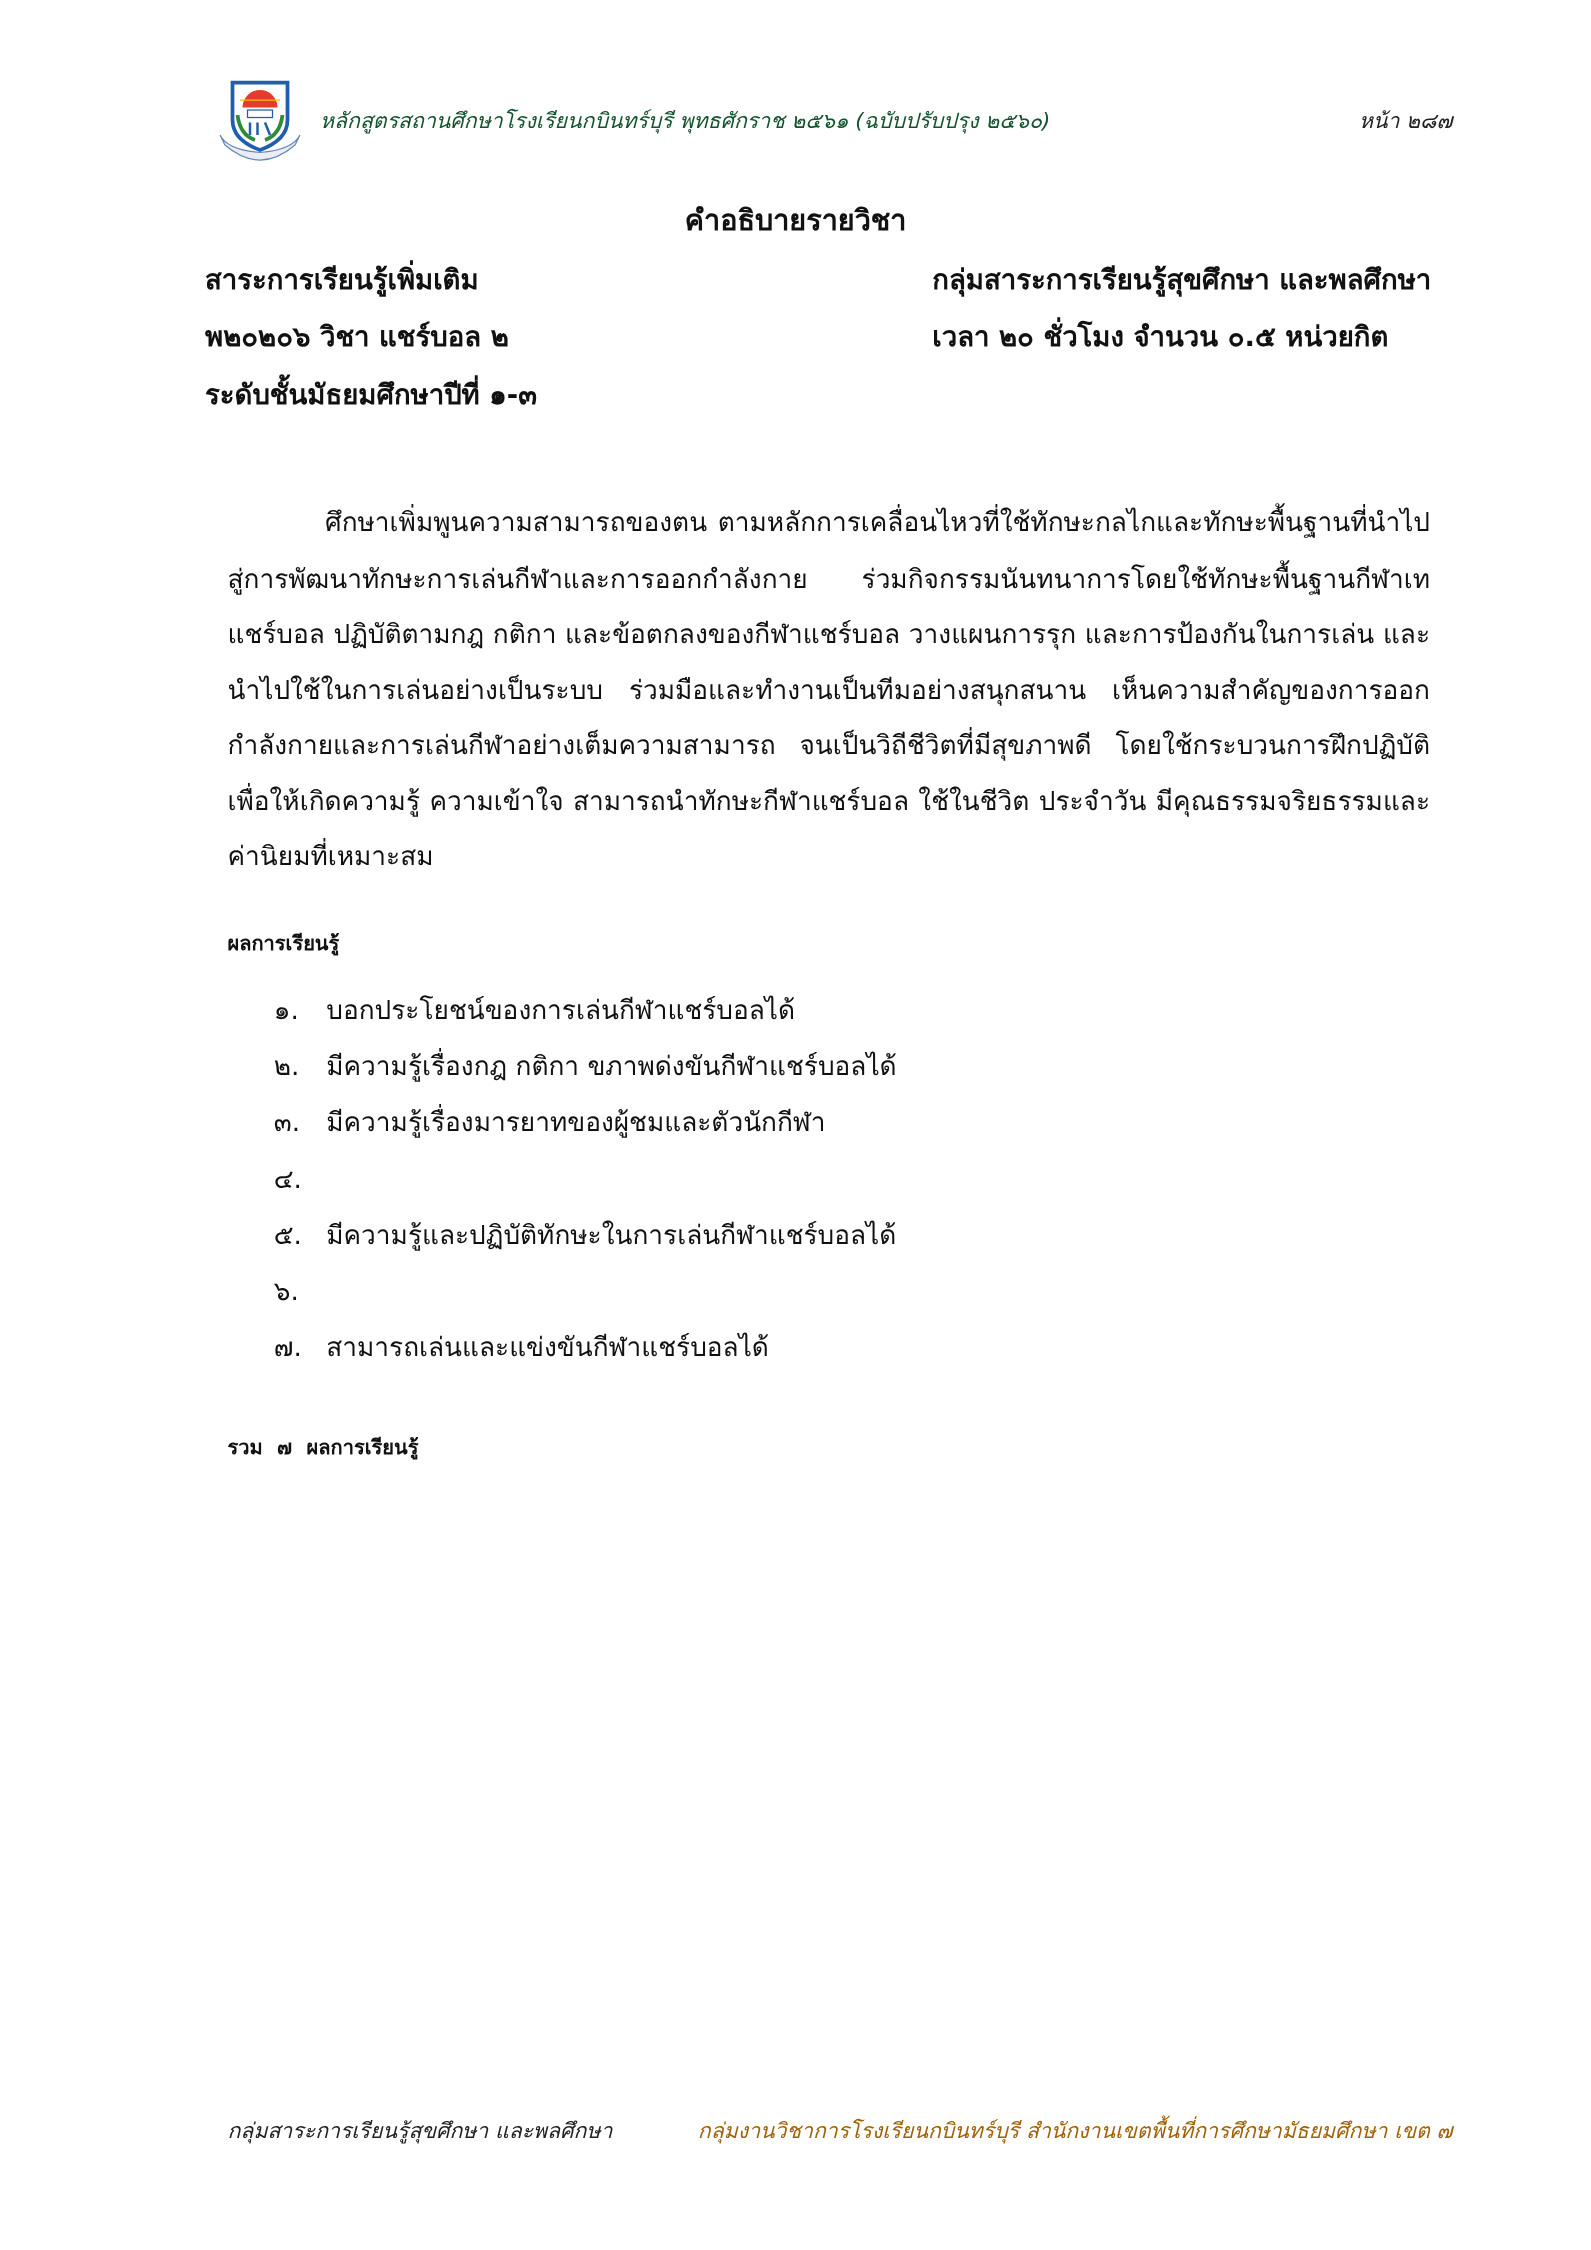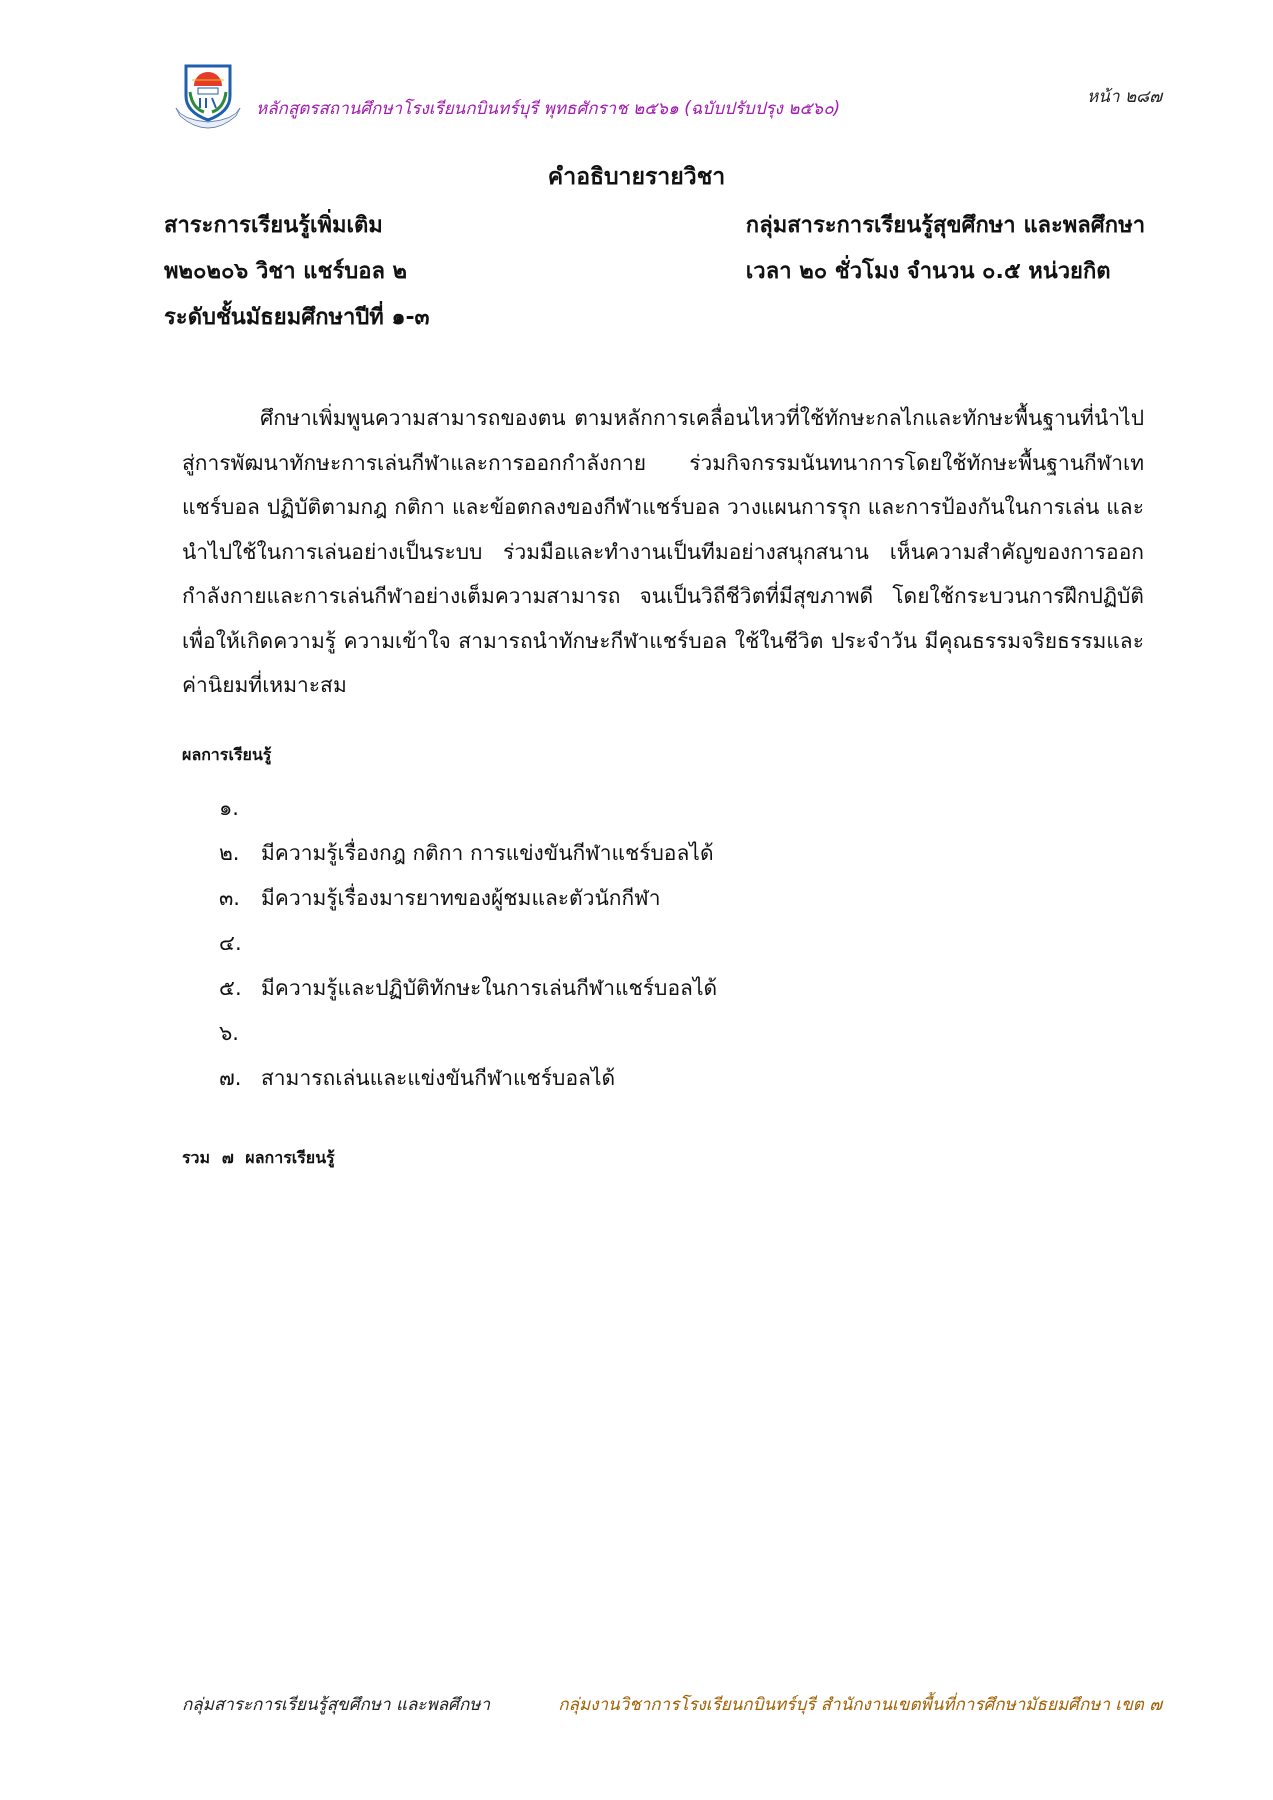--- a/index.html
+++ b/index.html
@@ -7,22 +7,22 @@
     width: 1273px; height: 1800px; position: relative; overflow: hidden;
     font-family: "DejaVu Sans", "Liberation Sans", sans-serif; color: #111;
   }
   .header {
     position: absolute; left: 172px; top: 62px; width: 990px; height: 60px;
   }
   .logo {
     position: absolute; left: 0; top: 0; width: 72px; height: 68px;
   }
   .header-title {
-    position: absolute; left: 84px; top: 32px;
-    font-size: 17px; font-style: italic; color: #a21caf;
+    position: absolute; left: 84px; top: 20px;
+    font-size: 17px; font-style: italic; color: #14532d;
     font-family: "DejaVu Sans", sans-serif;
   }
   .header-page {
     position: absolute; right: 0; top: 20px;
     font-size: 17px; font-style: italic; color: #222;
   }
   .doc-title {
     position: absolute; left: 0; width: 1273px; top: 158px; text-align: center;
     font-size: 23px; font-weight: bold; box-sizing: border-box;
   }
@@ -88,24 +88,25 @@
   <div>เวลา  ๒๐ ชั่วโมง   จำนวน ๐.๕ หน่วยกิต</div>
 </div>
 
 <div class="para">ศึกษาเพิ่มพูนความสามารถของตน ตามหลักการเคลื่อนไหวที่ใช้ทักษะกลไกและทักษะพื้นฐานที่นำไปสู่การพัฒนาทักษะการเล่นกีฬาและการออกกำลังกาย ร่วมกิจกรรมนันทนาการโดยใช้ทักษะพื้นฐานกีฬาเทแชร์บอล ปฏิบัติตามกฎ กติกา และข้อตกลงของกีฬาแชร์บอล วางแผนการรุก และการป้องกันในการเล่น และ นำไปใช้ในการเล่นอย่างเป็นระบบ ร่วมมือและทำงานเป็นทีมอย่างสนุกสนาน เห็นความสำคัญของการออกกำลังกายและการเล่นกีฬาอย่างเต็มความสามารถ จนเป็นวิถีชีวิตที่มีสุขภาพดี โดยใช้กระบวนการฝึกปฏิบัติ เพื่อให้เกิดความรู้ ความเข้าใจ สามารถนำทักษะกีฬาแชร์บอล ใช้ในชีวิต ประจำวัน มีคุณธรรมจริยธรรมและค่านิยมที่เหมาะสม</div>
 
 <div class="outcomes-head">ผลการเรียนรู้</div>
 
 <ul class="outcomes">
   <li>
       <span class="num">๑.</span>
+      <span>บอกประโยชน์ของการเล่นกีฬาแชร์บอลได้</span>
     </li>
   <li>
       <span class="num">๒.</span>
-      <span>มีความรู้เรื่องกฎ กติกา การแข่งขันกีฬาแชร์บอลได้</span>
+      <span>มีความรู้เรื่องกฎ กติกา ขภาพด่งขันกีฬาแชร์บอลได้</span>
     </li>
   <li>
       <span class="num">๓.</span>
       <span>มีความรู้เรื่องมารยาทของผู้ชมและตัวนักกีฬา</span>
     </li>
   <li>
       <span class="num">๔.</span>
     </li>
   <li>
       <span class="num">๕.</span>

